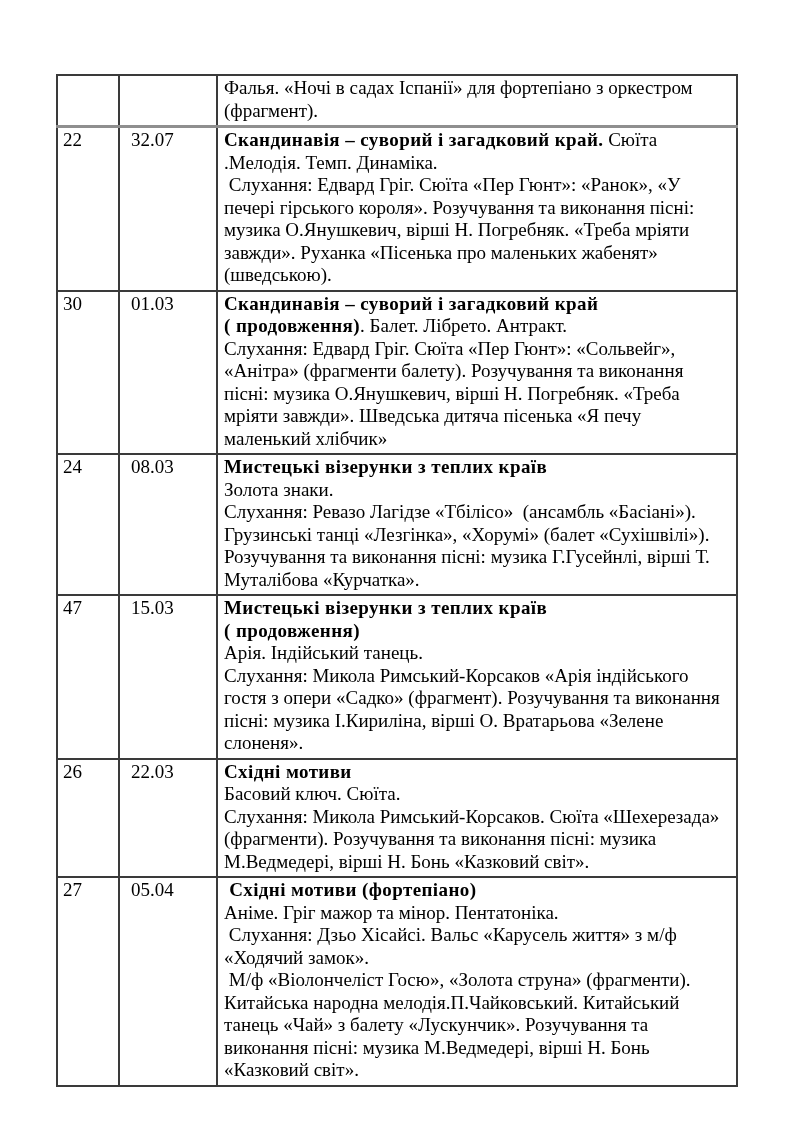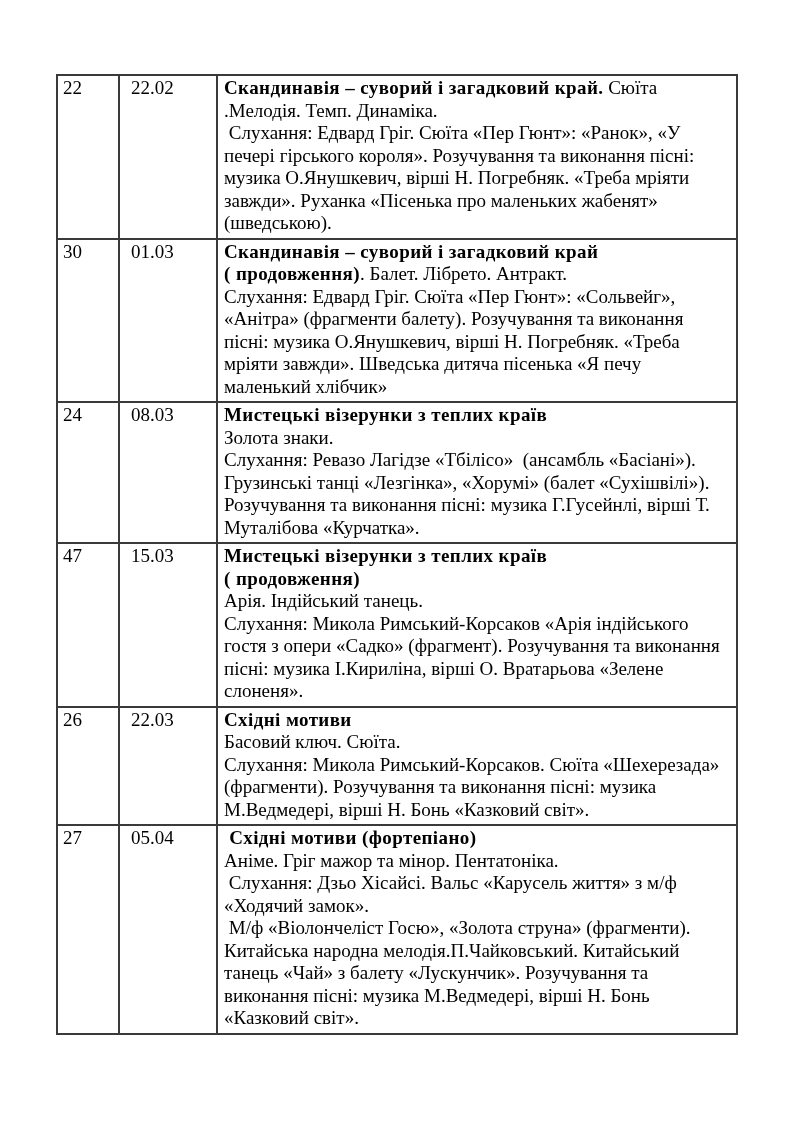--- a/index.html
+++ b/index.html
@@ -57,23 +57,30 @@
 <body>
 
 <div class="page">
   <table class="lesson-table">
     <colgroup>
       <col class="c-num">
       <col class="c-date">
       <col class="c-content">
     </colgroup>
     <tbody id="rows">
+        <tr class="split-row">
+          <td class="cell-num"></td>
+          <td class="cell-date"></td>
+          <td class="cell-content">
+            <p class="para"><span class="run">Фалья. «Ночі в садах Іспанії» для фортепіано з оркестром (фрагмент).</span></p>
+          </td>
+        </tr>
         <tr>
           <td class="cell-num">22</td>
-          <td class="cell-date">22.02</td>
+          <td class="cell-date">32.07</td>
           <td class="cell-content">
             <p class="para"><span class="run bold">Скандинавія – суворий і загадковий край.</span><span class="run"> Сюїта .Мелодія. Темп. Динаміка.</span></p>
             <p class="para"><span class="run"> Слухання: Едвард Гріг. Сюїта «Пер Гюнт»: «Ранок», «У печері гірського короля». Розучування та виконання пісні: музика О.Янушкевич, вірші Н. Погребняк. «Треба мріяти завжди». Руханка «Пісенька про маленьких жабенят» (шведською).</span></p>
           </td>
         </tr>
         <tr>
           <td class="cell-num">30</td>
           <td class="cell-date">01.03</td>
           <td class="cell-content">
             <p class="para"><span class="run bold">Скандинавія – суворий і загадковий край</span></p>

